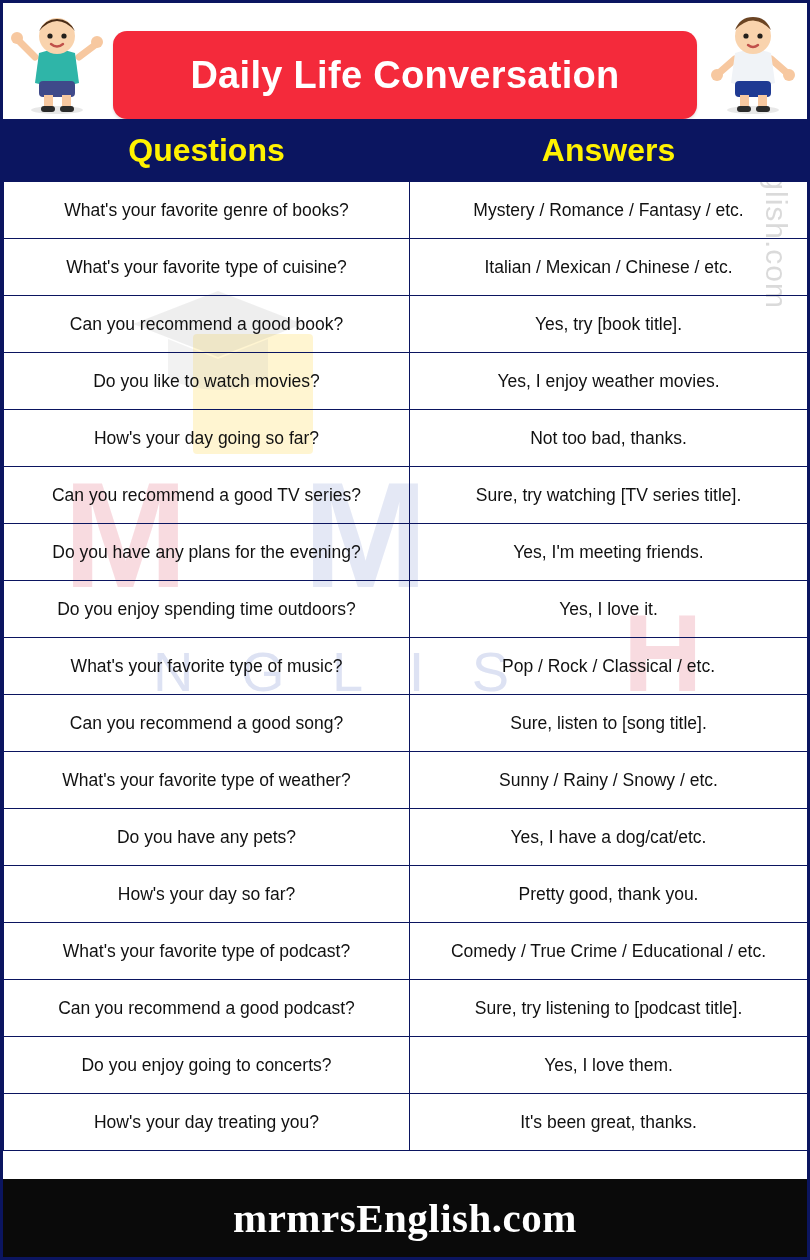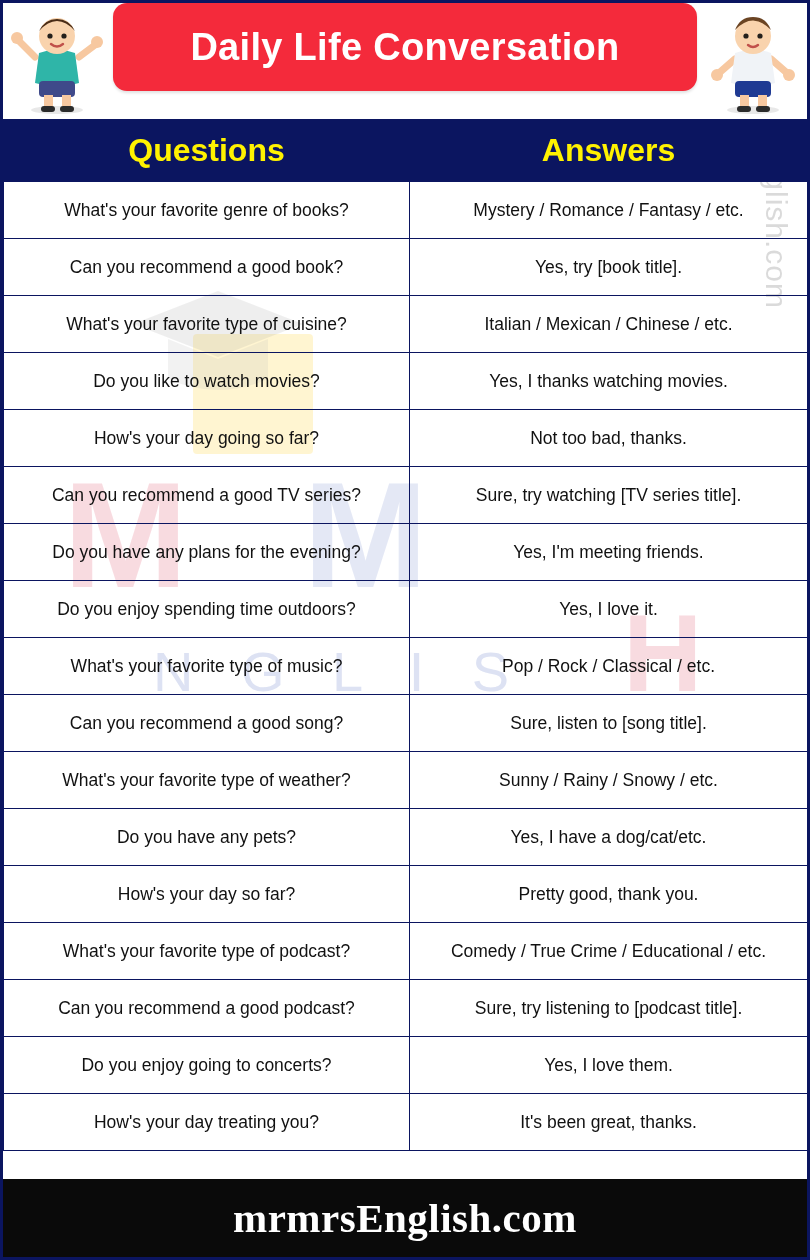--- a/index.html
+++ b/index.html
@@ -16,21 +16,21 @@
     height: 1260px;
     background: #ffffff;
     border: 3px solid #0b1560;
   }
 
   
   .header {
     position: relative;
     height: 116px;
     display: flex;
-    align-items: flex-start;
+    align-items: flex-end;
     justify-content: center;
     padding: 0 6px;
   }
   .title-banner {
     background: #f42a3b;
     border-radius: 14px;
     width: 584px;
     height: 88px;
     display: flex;
     align-items: center;
@@ -264,30 +264,30 @@
         <th>Questions</th>
         <th>Answers</th>
       </tr>
     </thead>
     <tbody>
       <tr>
           <td>What's your favorite genre of books?</td>
           <td>Mystery / Romance / Fantasy / etc.</td>
         </tr>
       <tr>
+          <td>What's your favorite type of cuisine?</td>
+          <td>Italian / Mexican / Chinese / etc.</td>
+        </tr>
+      <tr>
           <td>Can you recommend a good book?</td>
           <td>Yes, try [book title].</td>
         </tr>
       <tr>
-          <td>What's your favorite type of cuisine?</td>
-          <td>Italian / Mexican / Chinese / etc.</td>
-        </tr>
-      <tr>
           <td>Do you like to watch movies?</td>
-          <td>Yes, I thanks watching movies.</td>
+          <td>Yes, I enjoy weather movies.</td>
         </tr>
       <tr>
           <td>How's your day going so far?</td>
           <td>Not too bad, thanks.</td>
         </tr>
       <tr>
           <td>Can you recommend a good TV series?</td>
           <td>Sure, try watching [TV series title].</td>
         </tr>
       <tr>

